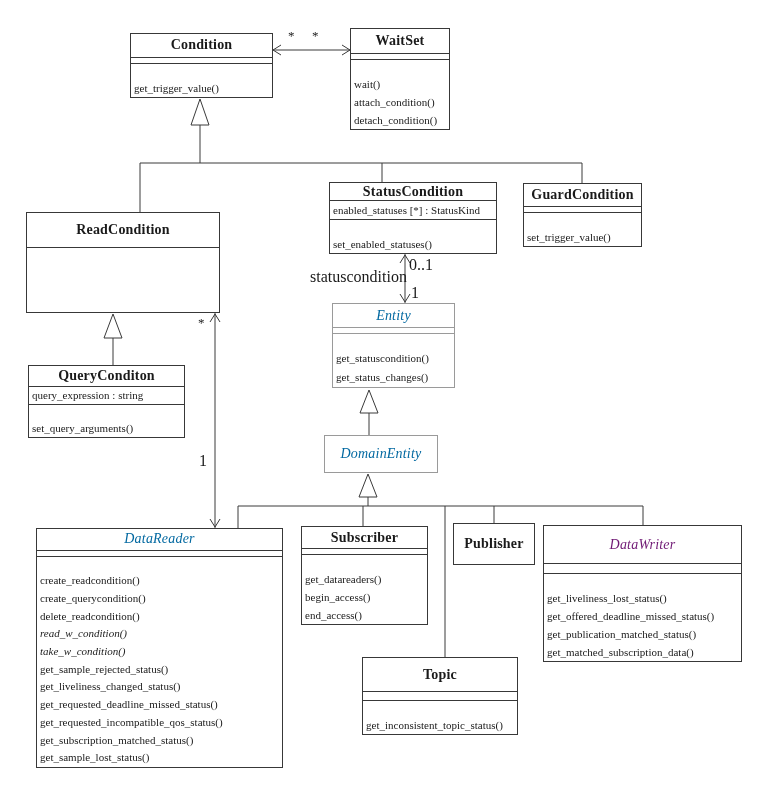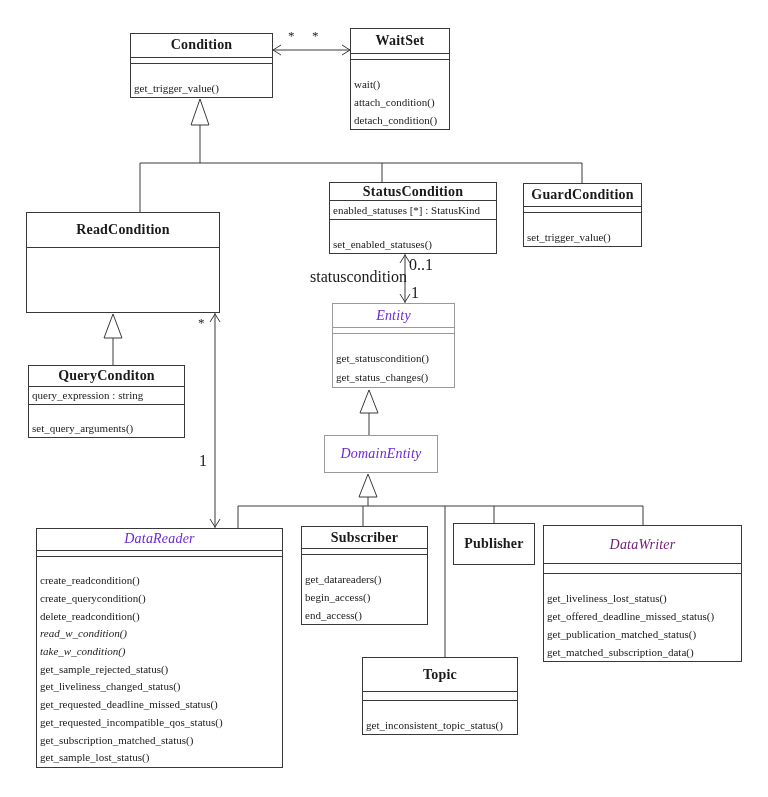--- a/index.html
+++ b/index.html
@@ -7,21 +7,21 @@
           font-family:"Liberation Serif","DejaVu Serif",serif;color:#1a1a1a;}
   #wires{position:absolute;left:0;top:0;z-index:0;}
   .cls{position:absolute;z-index:1;background:#fff;border:1px solid #383838;
        box-sizing:border-box;display:flex;flex-direction:column;}
   .cls.gray{border-color:#9a9a9a;}
   .cmp{border-top:1px solid #383838;box-sizing:border-box;}
   .cls.gray .cmp{border-top-color:#9a9a9a;}
   .cmp:first-child{border-top:none;}
   .title{display:flex;align-items:center;justify-content:center;
          font-weight:bold;font-size:14px;letter-spacing:.2px;}
-  .title.abstract{font-weight:normal;font-style:italic;color:#6d28d9;}
+  .title.abstract{font-weight:normal;font-style:italic;color:#0369a1;}
   .title.abstract.dark{color:#701a75;}
   .ops{flex:1 1 auto;padding-top:15px;}
   .m-row{line-height:18px;font-size:11px;padding-left:3px;white-space:nowrap;}
   .m-row.it{font-style:italic;}
   .tight .m-row{line-height:17.7px;}
   .wide .m-row{line-height:19px;}
   .lbl{position:absolute;z-index:2;font-size:16px;white-space:nowrap;color:#1a1a1a;}
   .lbl.star{font-size:13px;}
 </style>
 </head>

